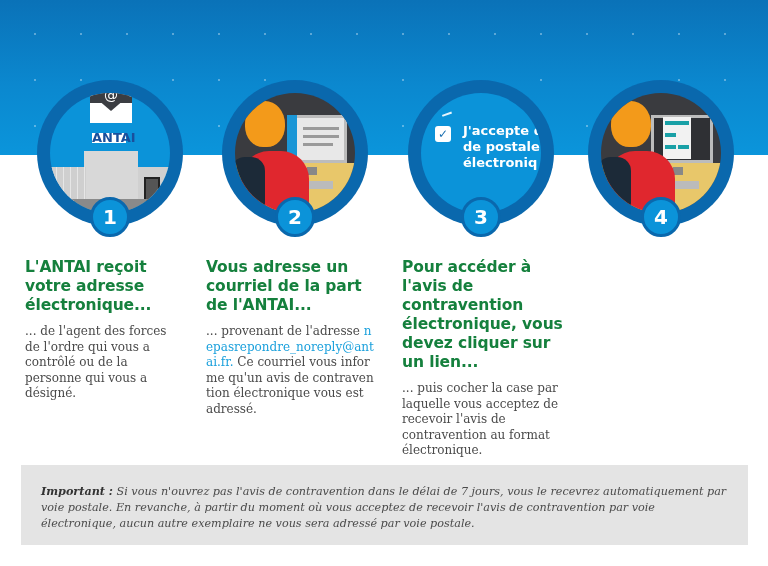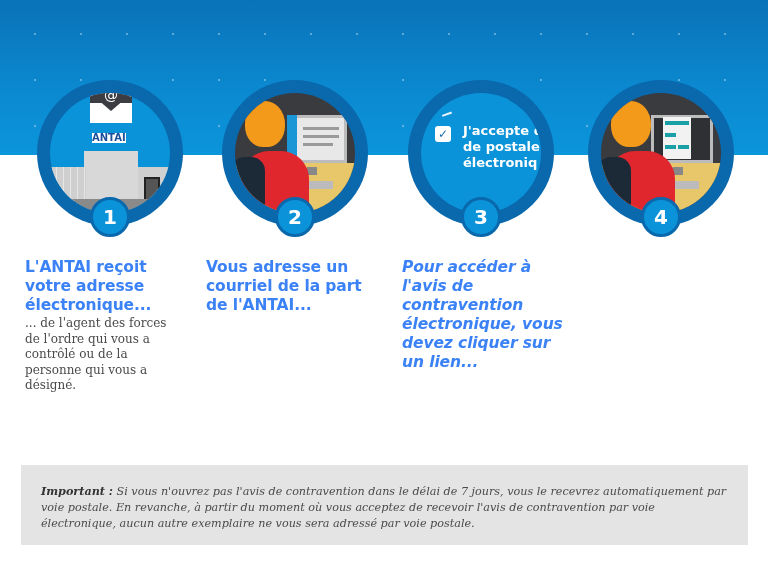--- a/index.html
+++ b/index.html
@@ -25,24 +25,24 @@
   .step-number {
     position: absolute; left: 53px; top: 117px; width: 40px; height: 40px; border-radius: 50%;
     background: #0b93d9; color: #fff; font-weight: bold; font-size: 20px;
     display: flex; align-items: center; justify-content: center;
     border: 3px solid #0a68ad; border-top-color: #0a68ad;
   }
 
   .col { position: absolute; top: 258px; }
   .col h2 {
     font-family: "DejaVu Sans", sans-serif; font-weight: bold; font-size: 15.5px;
-    line-height: 19px; color: #3b82f6; letter-spacing: -0.1px;
+    line-height: 19px; color: #15803d; letter-spacing: -0.1px;
   }
   .col p {
-    margin-top: 1px; font-family: "DejaVu Serif", serif; font-size: 12px; line-height: 15.5px; color: #4a4a4a;
+    margin-top: 9px; font-family: "DejaVu Serif", serif; font-size: 12px; line-height: 15.5px; color: #4a4a4a;
   }
   .col p .link { color: #1aa0dc; }
 
   .notice {
     position: absolute; left: 21px; top: 465px; width: 727px; height: 80px;
     background: #e4e4e4; padding: 18px 20px 0 20px;
     font-family: "DejaVu Serif", serif; font-style: italic; font-size: 11.2px; line-height: 16px; color: #4a4a4a;
   }
   .notice b { color: #333; }
 
@@ -85,21 +85,21 @@
 </div>
 
 <div class="step-circle" style="left:37px;">
   <div class="step-inner">
 
     <div class="abs" style="left:40px;top:0px;width:42px;height:30px;background:#fff;"></div>
     <div class="abs" style="left:40px;top:0px;width:0;height:0;border-left:21px solid transparent;border-right:21px solid transparent;border-top:18px solid #3b3d42;"></div>
     <div class="abs" style="left:40px;top:-4px;width:42px;height:14px;background:#3b3d42;"></div>
     <div class="abs" style="left:52px;top:-6px;width:18px;color:#fff;font-size:14px;text-align:center;">@</div>
 
-    <div class="abs" style="left:42px;top:40px;width:34px;height:10px;background:#fff;color:#1a4f9c;font-size:10px;font-weight:bold;text-align:left;line-height:10px;">ANTAI</div>
+    <div class="abs" style="left:42px;top:40px;width:34px;height:10px;background:#fff;color:#1a4f9c;font-size:13px;font-weight:bold;text-align:left;line-height:10px;">ANTAI</div>
 
     <div class="abs" style="left:34px;top:58px;width:54px;height:50px;background:#d8d8d8;"></div>
     <div class="abs" style="left:0px;top:74px;width:36px;height:34px;background:repeating-linear-gradient(90deg,#cfcfcf 0 6px,#e6e6e6 6px 7px),#cfcfcf;"></div>
     <div class="abs" style="left:88px;top:74px;width:32px;height:34px;background:#d0d0d0;"></div>
     <div class="abs" style="left:94px;top:84px;width:16px;height:24px;background:#555;border:2px solid #222;"></div>
     <div class="abs" style="left:0px;top:106px;width:120px;height:14px;background:#8a8a8a;"></div>
   </div>
   <div class="step-number">1</div>
 </div>
 
@@ -151,24 +151,26 @@
   <div class="step-number">4</div>
 </div>
 
 <div class="col" style="left:25px;width:160px;">
   <h2>L'ANTAI reçoit votre adresse électronique...</h2>
   <p>... de l'agent des forces de l'ordre qui vous a contrôlé ou de la personne qui vous a désigné.</p>
 </div>
 
 <div class="col" style="left:206px;width:168px;">
   <h2>Vous adresse un courriel de la part de l'ANTAI...</h2>
+  <p style="word-break:break-all;"><span>... provenant de l'adresse </span><span class="link">nepasrepondre_noreply@antai.fr.</span><span> Ce courriel vous informe qu'un avis de contravention électronique vous est adressé.</span></p>
 </div>
 
-<div class="col" style="left:402px;width:165px;font-style:italic;">
+<div class="col" style="left:402px;width:165px;">
   <h2>Pour accéder à l'avis de contravention électronique, vous devez cliquer sur un lien...</h2>
+  <p>... puis cocher la case par laquelle vous acceptez de recevoir l'avis de contravention au format électronique.</p>
 </div>
 
 <div class="col" style="left:587px;width:172px;">
 </div>
 
 <div class="notice">
   <b>Important :</b><span> Si vous n'ouvrez pas l'avis de contravention dans le délai de 7 jours, vous le recevrez automatiquement par voie postale. En revanche, à partir du moment où vous acceptez de recevoir l'avis de contravention par voie électronique, aucun autre exemplaire ne vous sera adressé par voie postale.</span>
 </div>
 
 </body></html>

